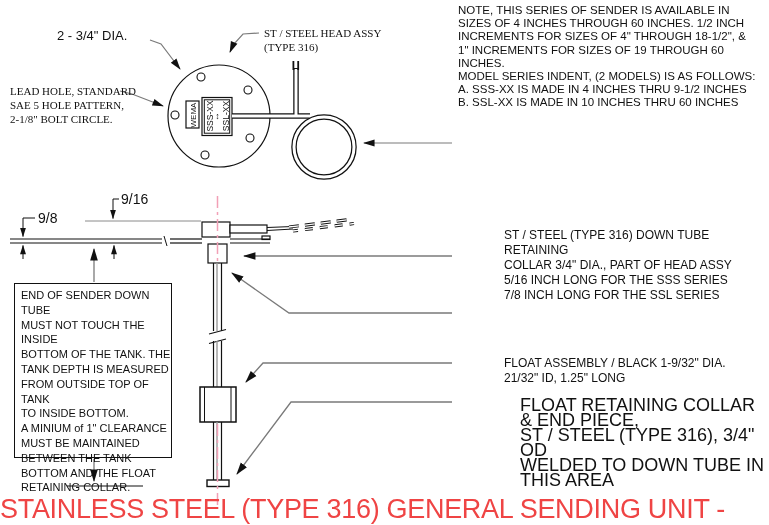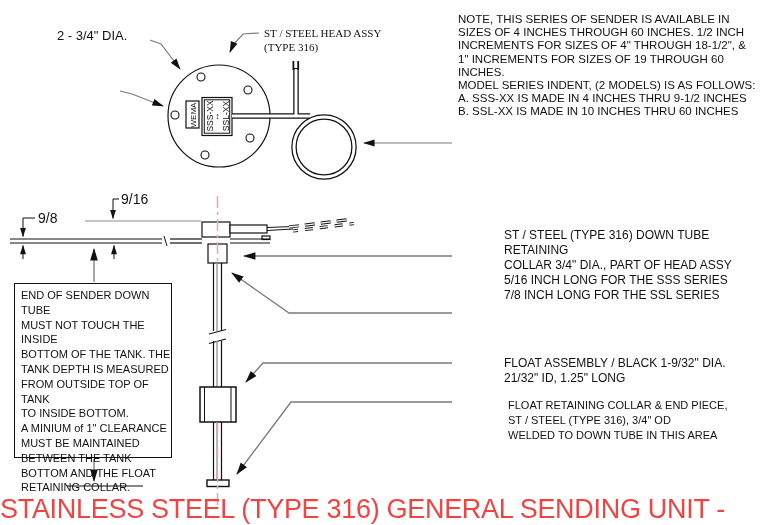--- a/index.html
+++ b/index.html
@@ -5,21 +5,21 @@
   html,body{margin:0;padding:0;background:#fff;}
   #stage{
     position:relative;width:769px;height:525px;background:#fff;overflow:hidden;
     font-family:"Liberation Sans", sans-serif;color:#111;
   }
   #drawing{position:absolute;left:0;top:0;}
   .tblock{
     position:absolute;white-space:pre-line;font-size:11.5px;color:#111;
     letter-spacing:0;
   }
-  .lh132{line-height:13.2px;margin-top:9px;}
+  .lh132{line-height:13.2px;}
   .lh137{line-height:13.7px;}
   .lh15{line-height:15px;margin-left:48px;}
   .lh14{line-height:14px;font-family:Liberation Serif, serif;}
   .dim{position:absolute;font-size:14px;color:#111;}
   .big{font-size:13px;}
   .warnbox{
     position:absolute;left:14px;top:283px;width:158px;height:175px;
     border:1.4px solid #111;background:#fff;box-sizing:border-box;
     padding:4px 0 0 6px;font-size:11px;line-height:14.8px;white-space:pre-line;
   }
@@ -177,20 +177,23 @@
       <line x1="217.5" y1="196" x2="217.5" y2="263"></line>
       <line x1="217.5" y1="424" x2="217.5" y2="506"></line>
     </g>
   </svg>
 
   <div class="dim big" style="left:57px;top:28px">2 - 3/4" DIA.</div>
 
   <div class="tblock lh14" style="left:264px;top:26px;font-size:11px">ST / STEEL HEAD ASSY
 (TYPE 316)</div>
 
+  <div class="tblock lh14" style="left:10px;top:84px;font-size:11px">LEAD HOLE, STANDARD
+SAE 5 HOLE PATTERN,
+2-1/8" BOLT CIRCLE.</div>
 
   <div class="vtext" style="left:192.5px;top:114.5px;font-size:8px">WEMA</div>
   <div class="vtext" style="left:210px;top:116px">SSS-XX</div>
   <div class="vtext" style="left:225.5px;top:116px">SSL-XX</div>
   <div class="midarrow" style="left:217.5px;top:116px">↕</div>
 
   <div class="tblock lh132" style="left:458px;top:4px">NOTE, THIS SERIES OF SENDER IS AVAILABLE IN
 SIZES OF 4 INCHES THROUGH 60 INCHES. 1/2 INCH
 INCREMENTS FOR SIZES OF 4" THROUGH 18-1/2", &amp;
 1" INCREMENTS FOR SIZES OF 19 THROUGH 60 INCHES.
@@ -201,21 +204,21 @@
 
   <div class="tblock lh15" style="left:456px;top:228px;font-size:12px">ST / STEEL (TYPE 316) DOWN TUBE RETAINING
 COLLAR 3/4" DIA., PART OF HEAD ASSY
 5/16 INCH LONG FOR THE SSS SERIES
 7/8 INCH LONG FOR THE SSL SERIES</div>
 
 
   <div class="tblock lh15" style="left:456px;top:356px;font-size:12px">FLOAT ASSEMBLY / BLACK 1-9/32" DIA.
 21/32" ID, 1.25" LONG</div>
 
-  <div class="tblock lh15" style="left:460px;top:398px;font-size:11px">FLOAT RETAINING COLLAR &amp; END PIECE,
+  <div class="tblock lh15" style="left:472px;top:398px;font-size:18px">FLOAT RETAINING COLLAR &amp; END PIECE,
 ST / STEEL (TYPE 316), 3/4" OD
 WELDED TO DOWN TUBE IN THIS AREA</div>
 
   <div class="warnbox">END OF SENDER DOWN TUBE
 MUST NOT TOUCH THE INSIDE
 BOTTOM OF THE TANK. THE
 TANK DEPTH IS MEASURED
 FROM OUTSIDE TOP OF TANK
 TO INSIDE BOTTOM.
 A MINIUM of 1" CLEARANCE

